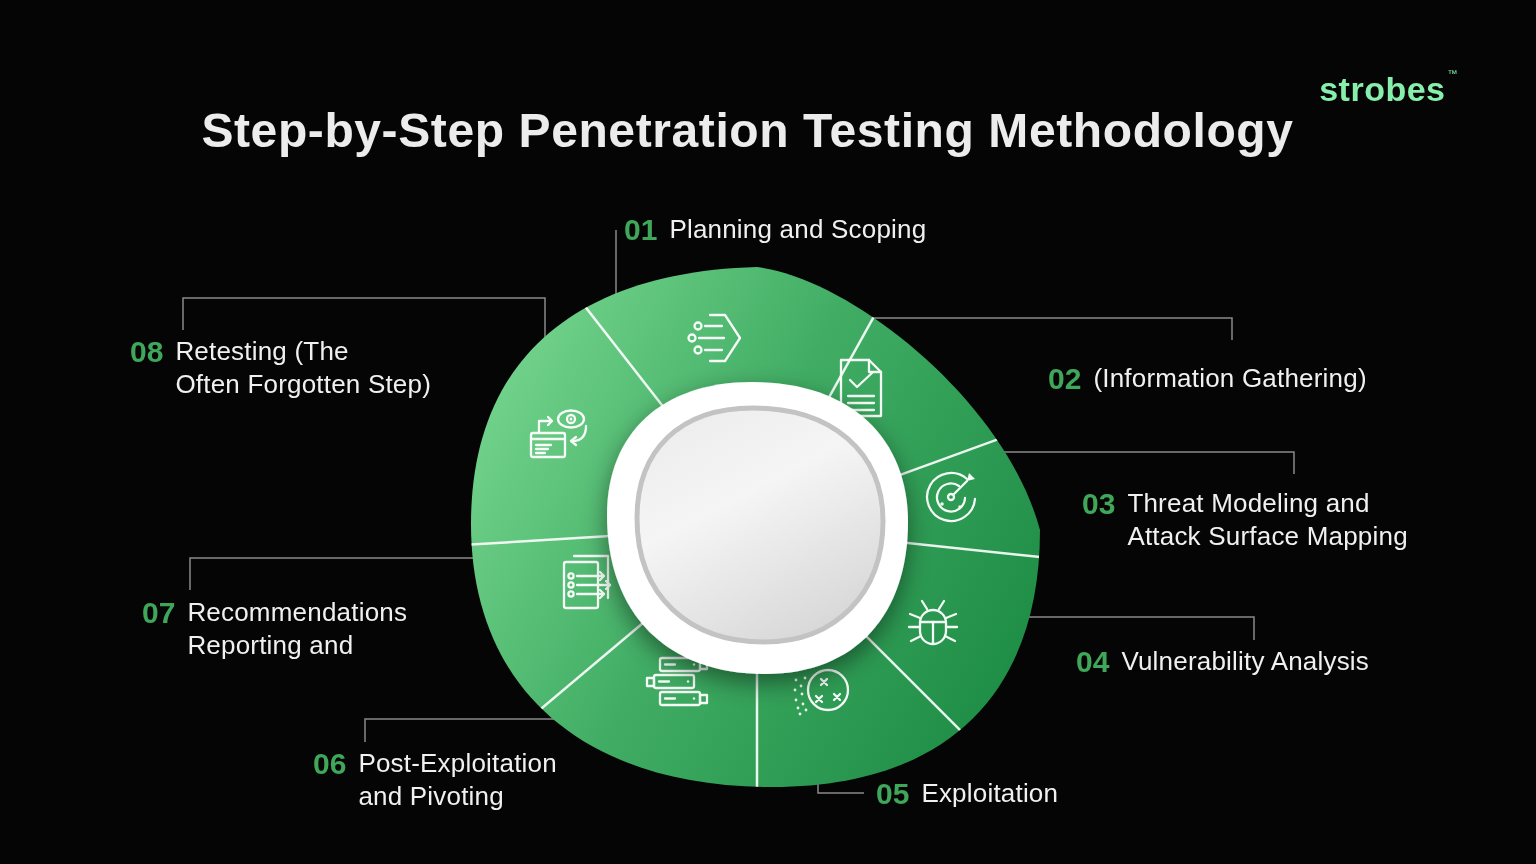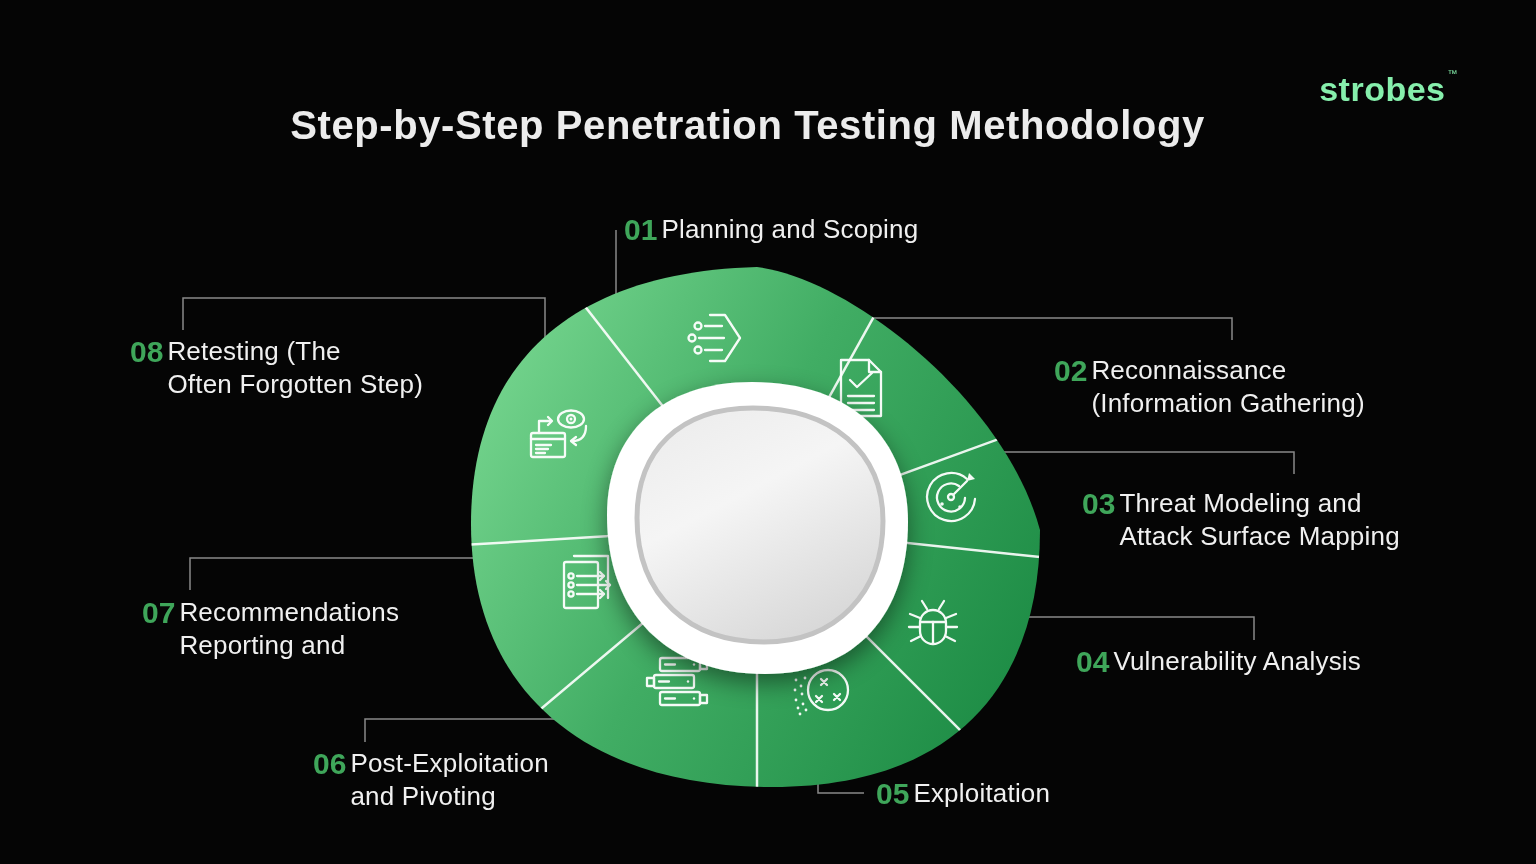--- a/index.html
+++ b/index.html
@@ -6,33 +6,33 @@
   body{
     width:1536px;height:864px;position:relative;overflow:hidden;
     background:#050505;
     font-family:"Liberation Sans", sans-serif;
     color:#f1f1f1;
   }
   .stage{position:absolute;inset:0;width:1536px;height:864px;}
   svg.diagram{position:absolute;left:0;top:0;}
   .page-title{
     position:absolute;left:160px;top:103px;width:1175px;
-    text-align:center;font-size:40px;font-weight:700;letter-spacing:.6px;color:#ececec;
+    text-align:center;font-size:48px;font-weight:700;letter-spacing:.6px;color:#ececec;
   }
   .brand-logo{
     position:absolute;right:78px;top:70px;
     font-size:34px;font-weight:700;color:#86efac;letter-spacing:.5px;
   }
   .brand-logo .tm{font-size:10px;vertical-align:top;position:relative;top:-2px;margin-left:2px;font-weight:400;}
-  .step{position:absolute;display:flex;gap:4px;align-items:flex-start;white-space:nowrap;}
+  .step{position:absolute;display:flex;gap:12px;align-items:flex-start;white-space:nowrap;}
   .step .num{color:#3FA65A;font-weight:700;font-size:30px;line-height:33px;}
   .step .lines{font-size:26px;line-height:33px;color:#f0f0f0;font-weight:400;letter-spacing:.2px;}
   .step .lines span{display:block;}
   .s1{left:624px;top:213px;}
-  .s2{left:1048px;top:354px;margin-left:6px;}
+  .s2{left:1048px;top:362px;}
   .s3{left:1082px;top:487px;}
   .s4{left:1076px;top:645px;}
   .s5{left:876px;top:777px;}
   .s6{left:313px;top:747px;}
   .s7{left:142px;top:596px;}
   .s8{left:130px;top:335px;justify-content:flex-end;}
 </style>
 </head>
 <body>
 
@@ -205,21 +205,20 @@
   <div class="step s1">
     <span class="num">01</span>
     <span class="lines">
         <span>Planning and Scoping</span>
         <span></span>
       </span>
   </div>
   <div class="step s2">
     <span class="num">02</span>
     <span class="lines">
-        <span>Reconnaissance</span>
         <span>(Information Gathering)</span>
       </span>
   </div>
   <div class="step s3">
     <span class="num">03</span>
     <span class="lines">
         <span>Threat Modeling and</span>
         <span>Attack Surface Mapping</span>
       </span>
   </div>

